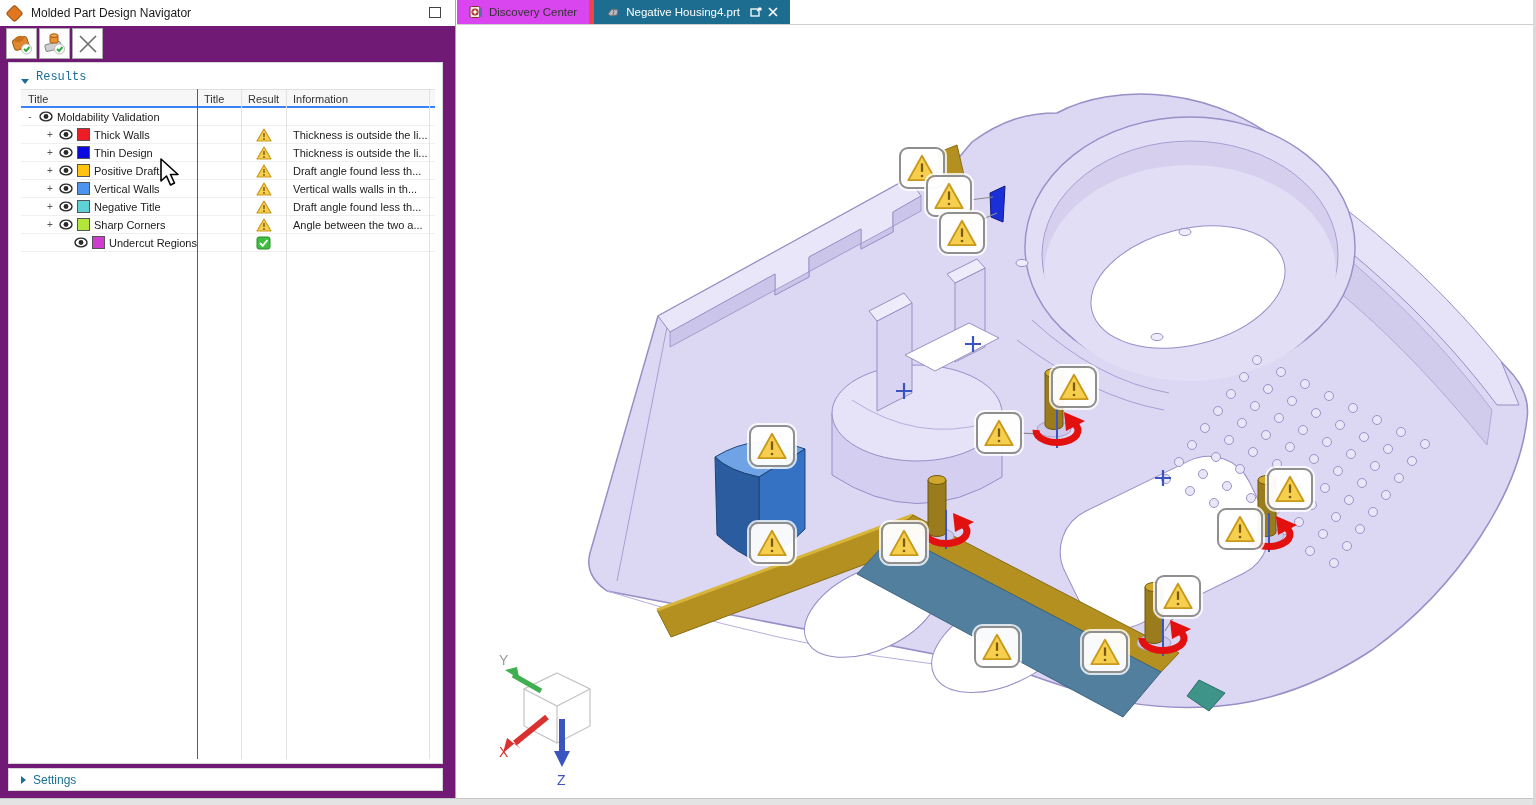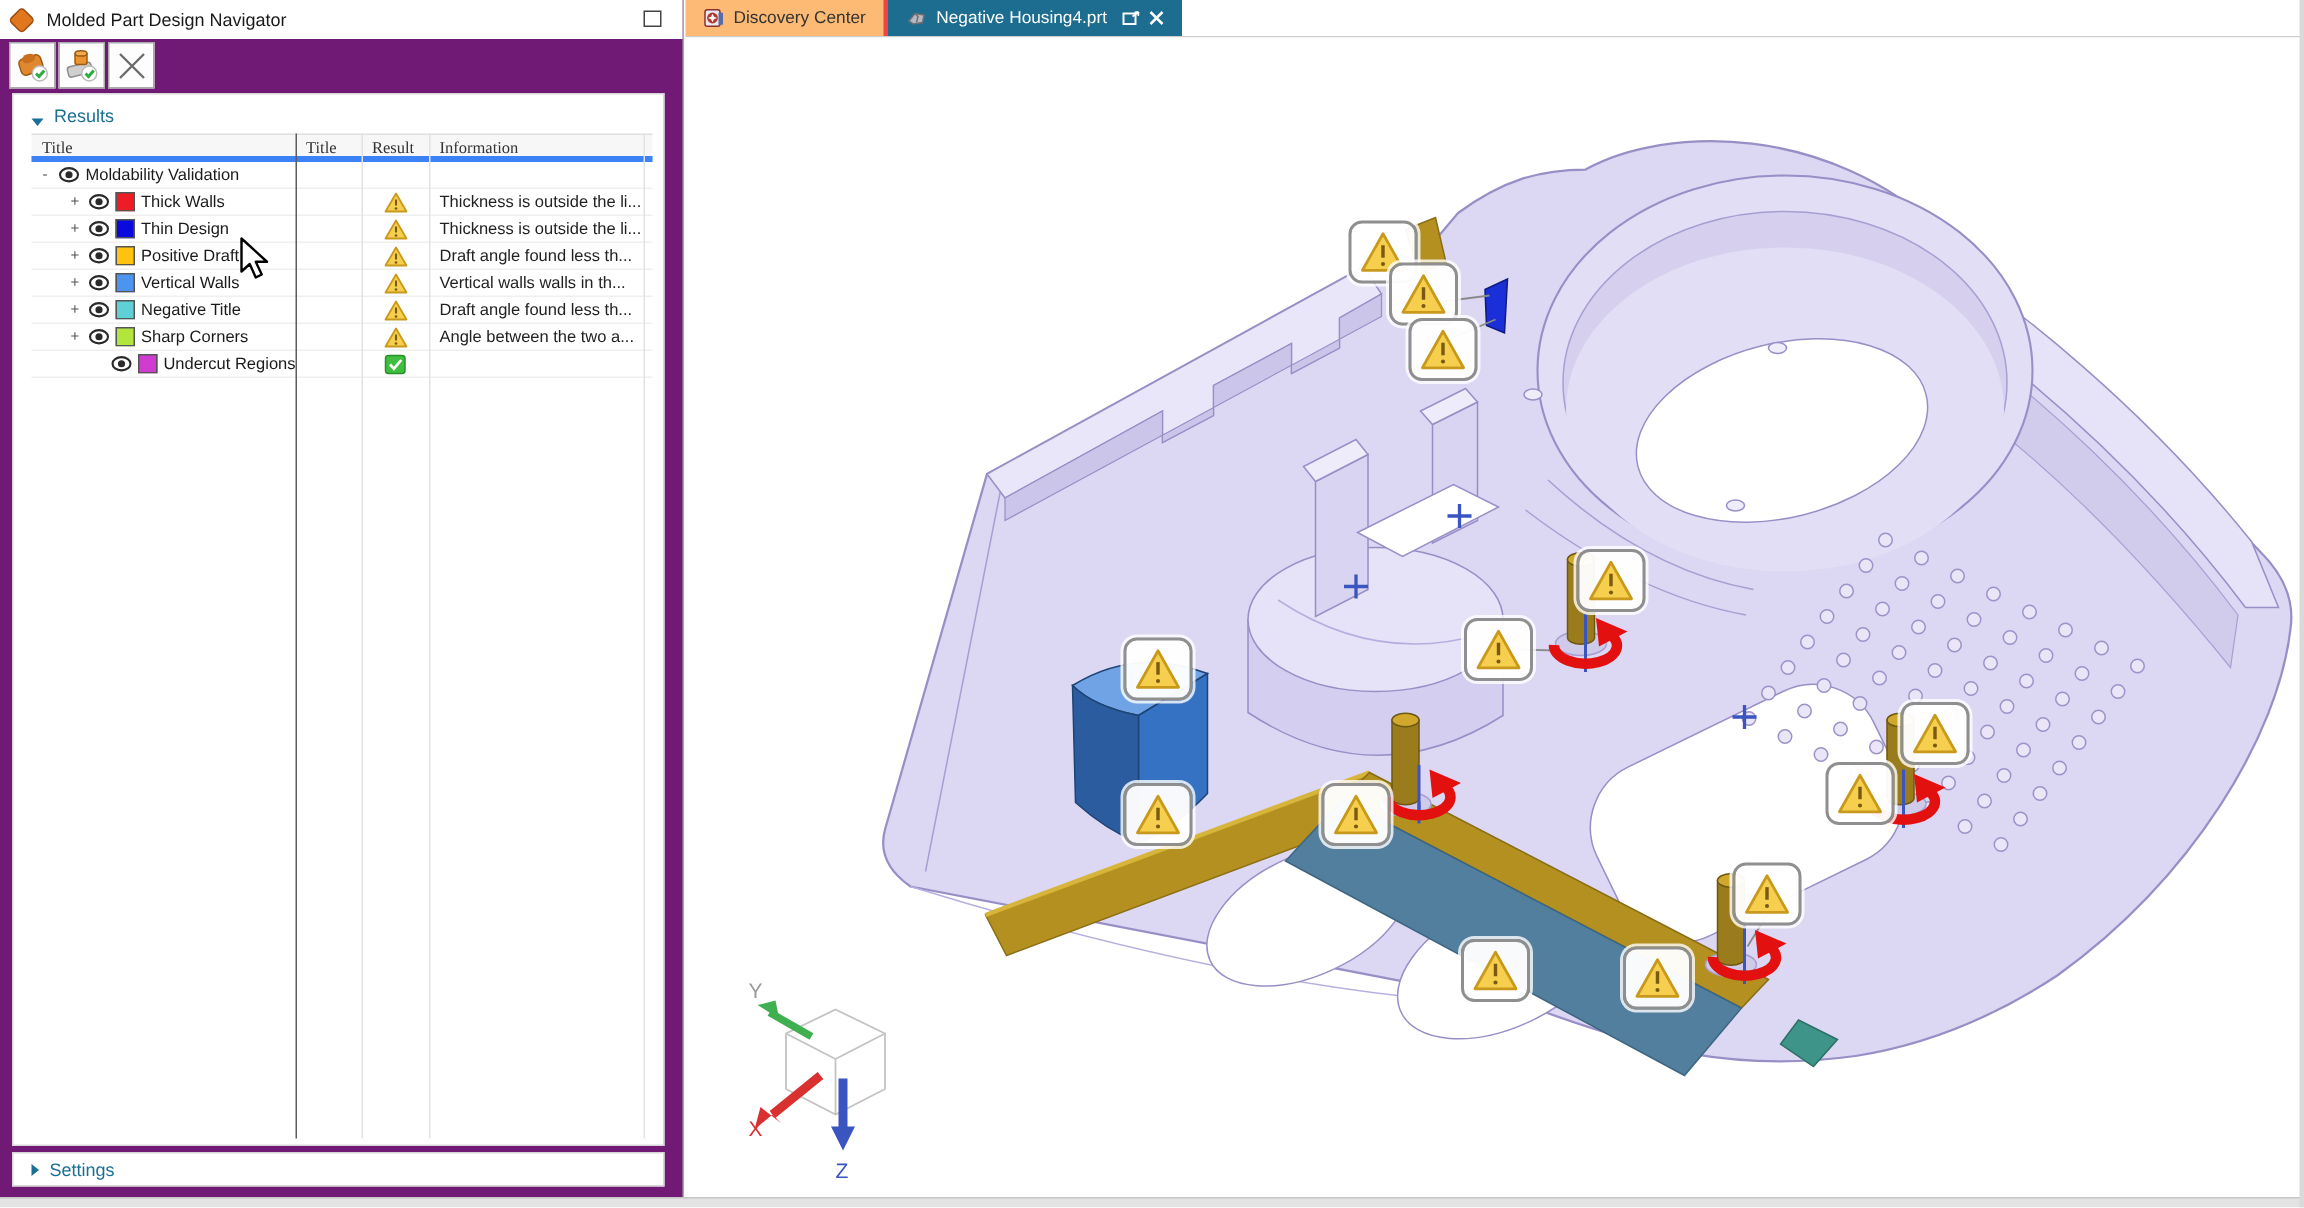--- a/index.html
+++ b/index.html
@@ -18,30 +18,30 @@
   .float-box { position:absolute; right:14px; top:7px; width:12px; height:11px;
     border:1.5px solid #444; background:#fff; }
 
   .toolbar { position:absolute; left:6px; top:28px; display:flex; gap:2px; }
   .tb-btn { width:31px; height:31px; border:1px solid #ababab; background:#fdfdfd;
     display:flex; align-items:center; justify-content:center; }
 
   .results-box { position:absolute; left:8px; top:62px; width:435px; height:702px;
     border:1px solid #d7d7d7; background:#fff; }
   .sec-header { display:flex; align-items:flex-end; gap:7px; padding:7px 0 0 12px;
-    font-size:12px; color:#1b6f96; }
+    font-size:12px; color:#1b6f96;font-family:Liberation Mono, monospace; }
   .tri-down { width:0; height:0; border-left:4px solid transparent;
     border-right:4px solid transparent; border-top:5px solid #1b6f96; }
   .tri-right { width:0; height:0; border-top:4px solid transparent;
     border-bottom:4px solid transparent; border-left:5px solid #1b6f96; }
 
   .tbl { position:absolute; left:12px; top:26px; right:7px; bottom:4px; }
   .tbl-head { display:grid; grid-template-columns:176px 44px 45px 1fr; height:19px;
-    background:#f7f7f7; border-top:1px solid #e0e0e0; border-bottom:4px solid #3b82f6;
-    font-size:11px; color:#333;font-family:Liberation Serif, serif; }
+    background:#f7f7f7; border-top:1px solid #e0e0e0; border-bottom:2px solid #3b82f6;
+    font-size:11px; color:#333; }
   .tbl-head div { padding:3px 0 0 7px; }
   .vline { position:absolute; top:0; bottom:0; width:1px; background:#e2e2e2; }
   .vline.dark { background:#5d5d5d; }
   .trow { display:grid; grid-template-columns:176px 44px 45px 1fr; height:18px;
     border-bottom:1px solid #efefef; font-size:11px; color:#1a1a1a; align-items:center; }
   .c-title { display:flex; align-items:center; gap:4px; white-space:nowrap; overflow:hidden; }
   .indent0 { padding-left:4px; } .indent1 { padding-left:24px; } .indent1b { padding-left:36px;justify-content:flex-end; }
   .expander { width:10px; font-size:10px; color:#555; text-align:center; flex:0 0 10px; }
   .swatch { width:13px; height:13px; border:1px solid #555; flex:0 0 13px; }
   .c-info { white-space:nowrap; overflow:hidden; padding-left:7px; color:#222; }
@@ -52,21 +52,21 @@
     gap:7px; padding-left:12px; font-size:12px; color:#1b6f96; }
 
   .bottom-strip { position:absolute; left:0; top:798px; width:1536px; height:7px;
     background:#e3e3e3; border-top:1px solid #c6c6c6; }
   .right-edge { position:absolute; right:0; top:0; width:3px; height:805px; background:#d9d9d9; }
 
   
   .tabbar { position:absolute; left:457px; top:0; right:0; height:25px; background:#fff;
     border-bottom:1px solid #cfcfcf; display:flex; }
   .tab { display:flex; align-items:center; gap:6px; padding:0 12px; font-size:11.5px;
-    color:#333; background:#fdba74; border-right:3px solid #ef4444; }
+    color:#333; background:#d946ef; border-right:5px solid #ef4444; }
   .tab.active { background:#1c6d90; color:#fff; border-right:none; }
   .tab .ticons { display:flex; align-items:center; gap:6px; margin-left:4px; }
 
   
   .viewport { position:absolute; left:457px; top:25px; width:1079px; height:773px;
     background:#fff; overflow:hidden; }
   .scene-svg { position:absolute; left:0; top:0; }
 
   .badge { position:absolute; width:46px; height:42px; background:rgba(255,255,255,.96);
     border:2.5px solid #8f8f8f; border-radius:9px; display:flex; align-items:center;

